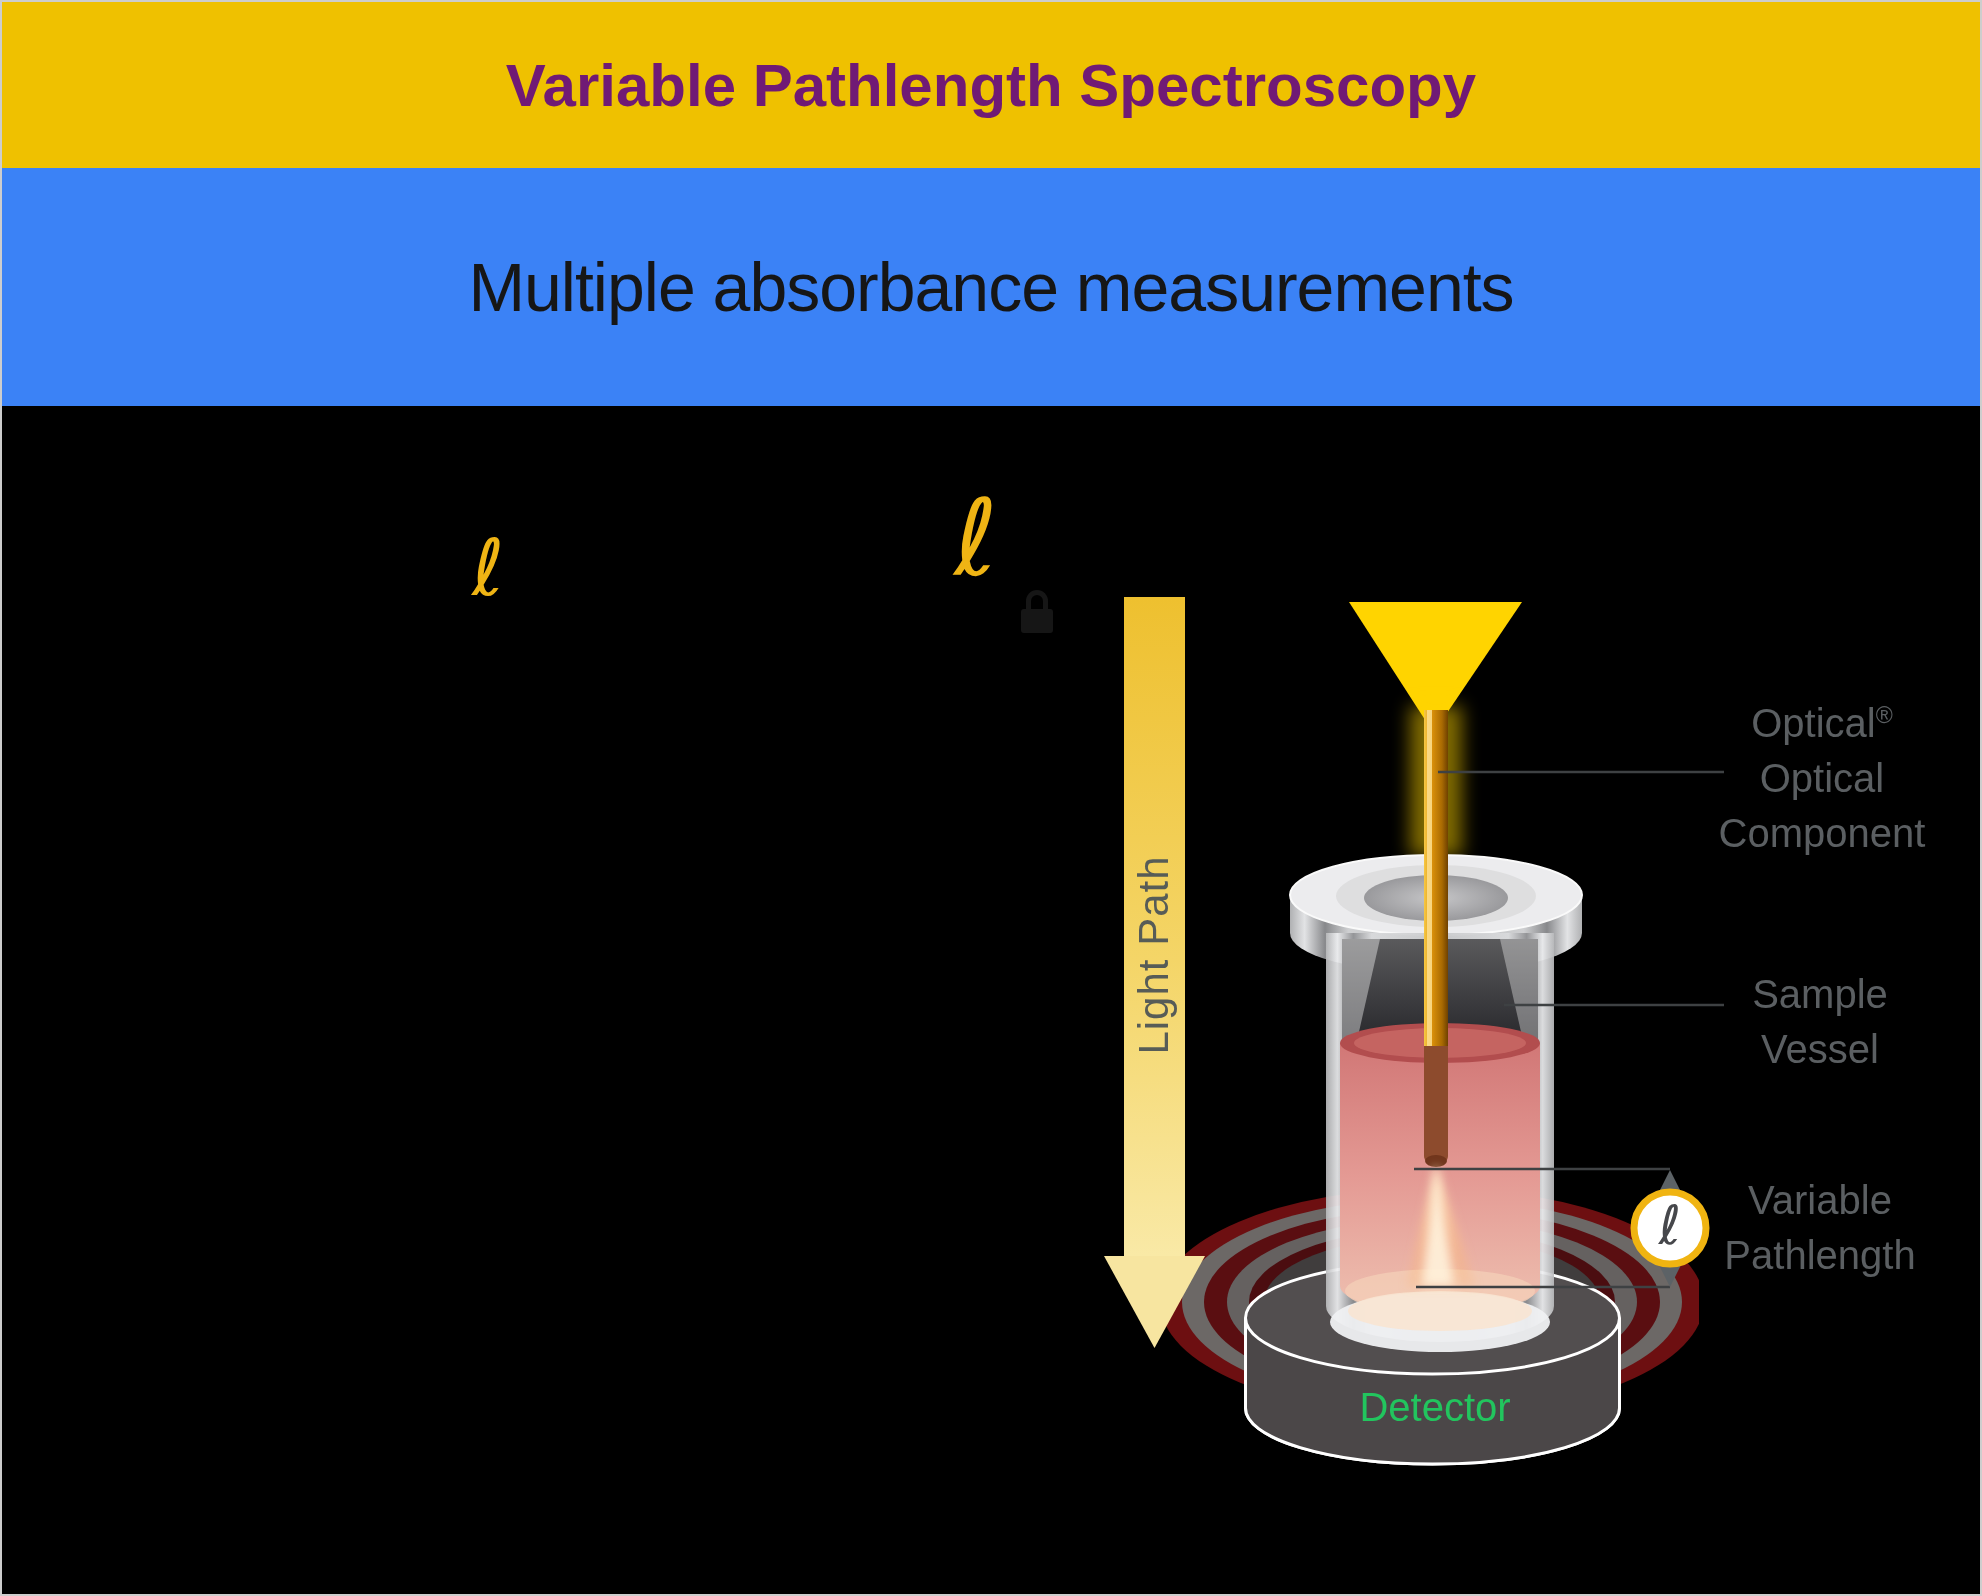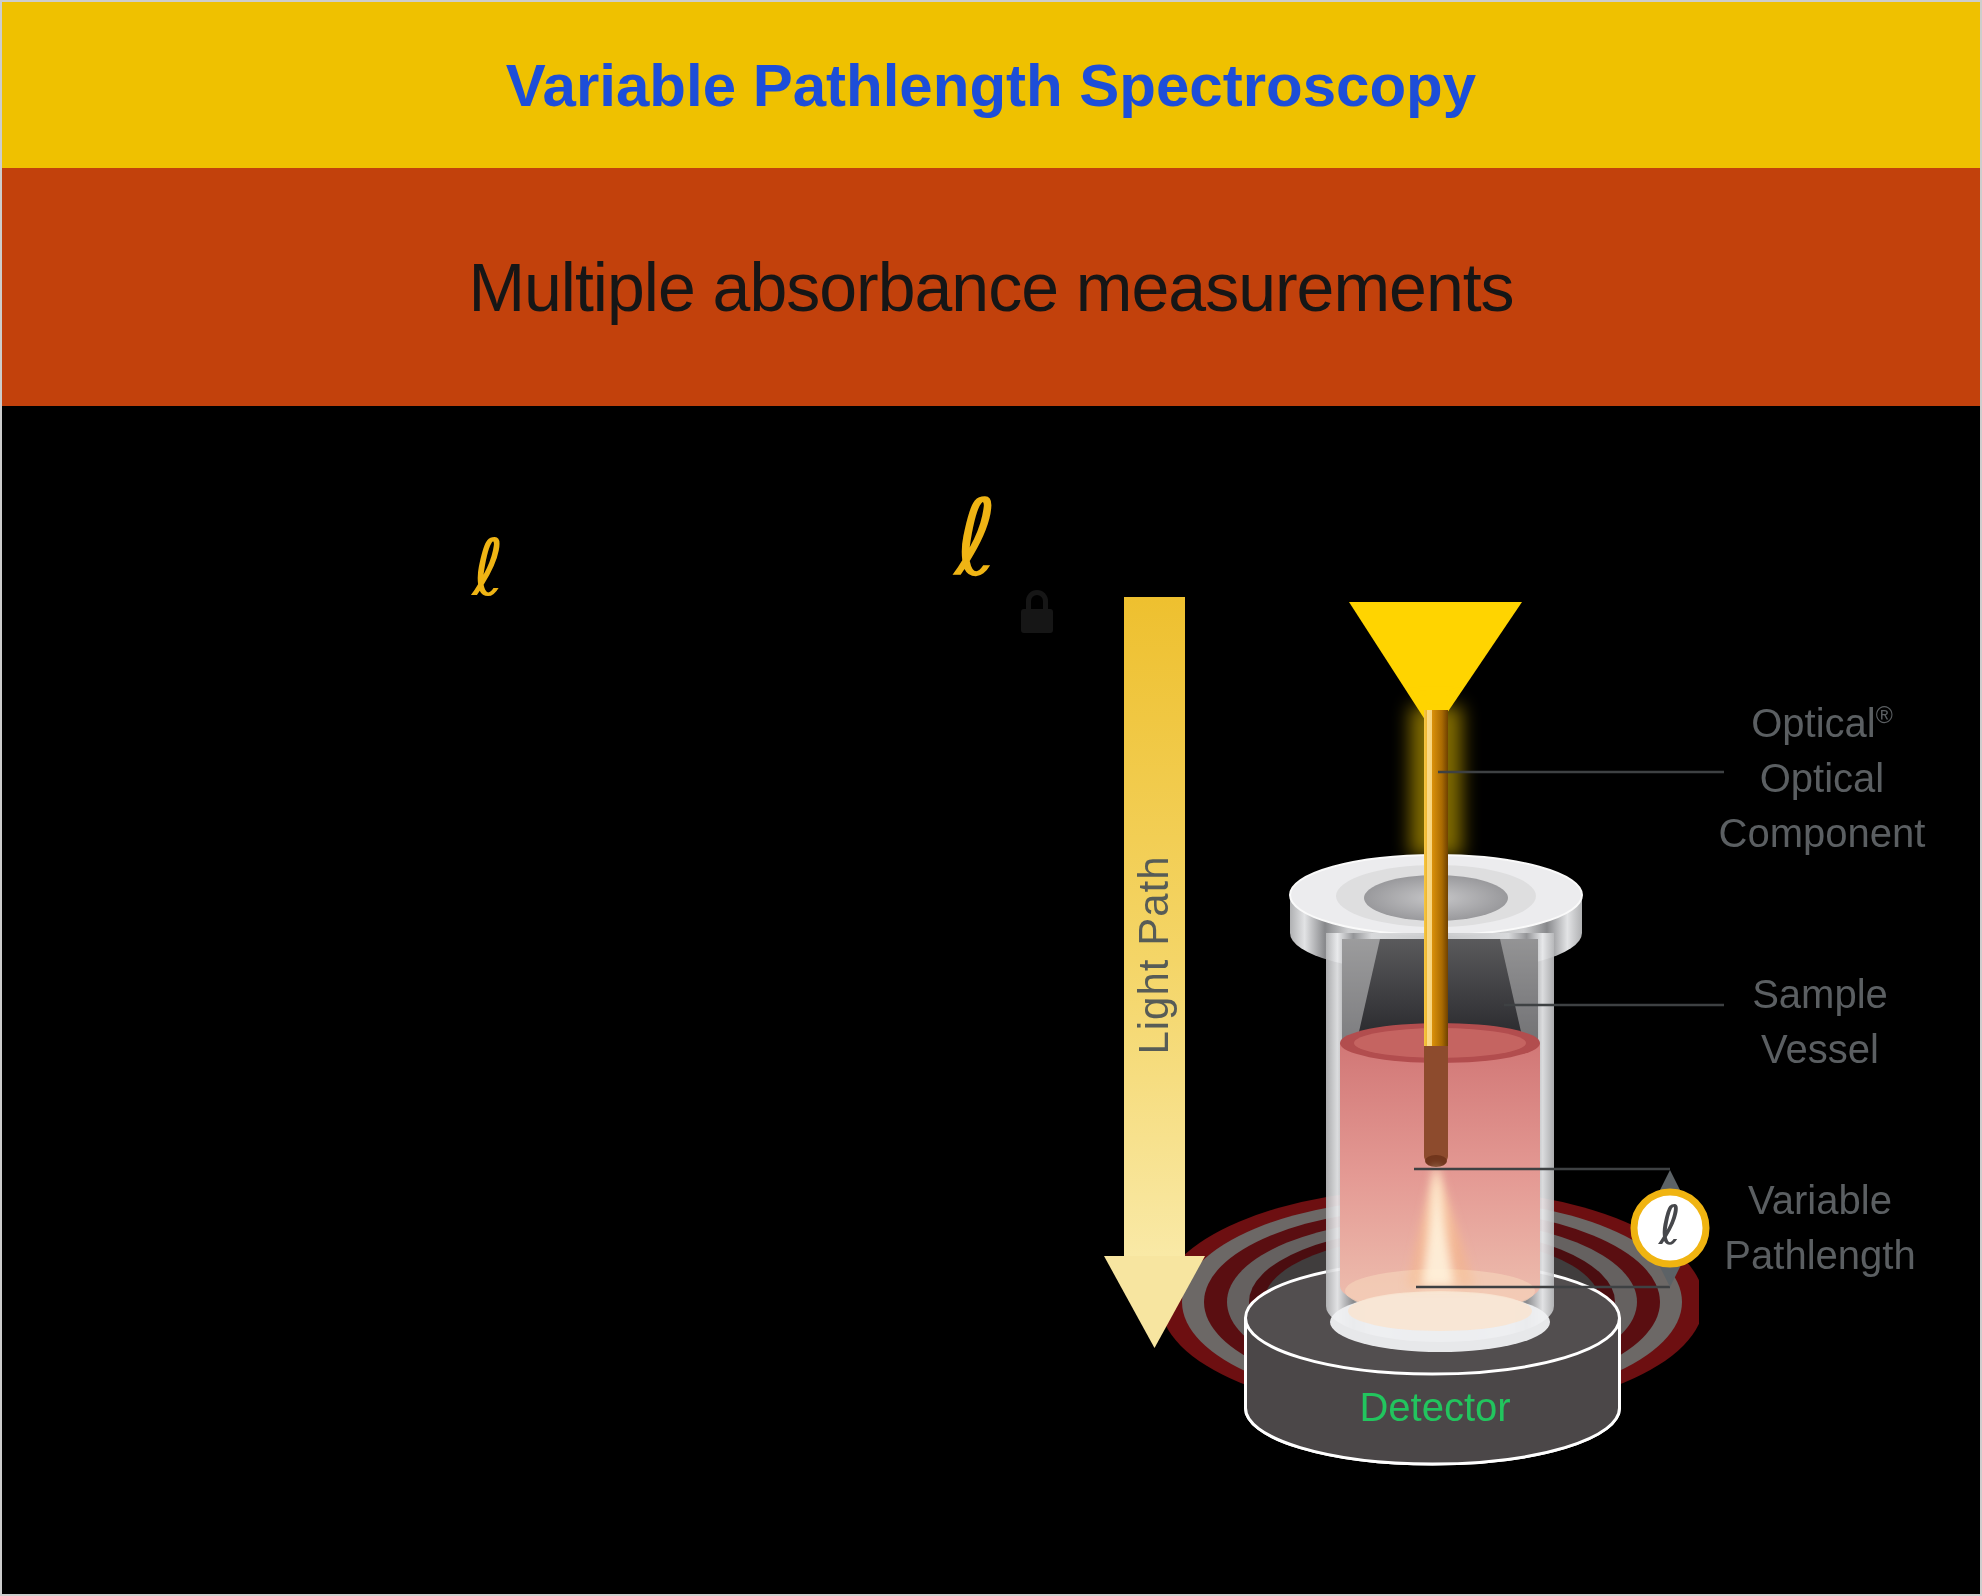--- a/index.html
+++ b/index.html
@@ -7,24 +7,24 @@
     position:relative; width:1978px; height:1592px;
     border:2px solid #cdcdcd; background:#000;
     font-family:"Liberation Sans", sans-serif;
     overflow:hidden;
   }
   
   .band-header {
     position:absolute; left:0; top:0; width:100%; height:166px;
     background:#efc100; display:flex; align-items:center; justify-content:center;
   }
-  .page-title { font-size:60px; font-weight:bold; color:#1d4ed8; letter-spacing:0px; }
+  .page-title { font-size:60px; font-weight:bold; color:#701a75; letter-spacing:0px; }
   .band-sub {
     position:absolute; left:0; top:166px; width:100%; height:238px;
-    background:#c2410c; display:flex; flex-direction:column;
+    background:#3b82f6; display:flex; flex-direction:column;
     align-items:center; justify-content:center;
   }
   .sub-line { font-size:68px; color:#161616; line-height:94px; letter-spacing:-1px; }
   
   .canvas { position:absolute; left:0; top:404px; width:100%; height:1188px; background:#000; }
   .canvas svg { position:absolute; left:0; top:0; }
   
   .ell { position:absolute; font-family:"DejaVu Serif","DejaVu Sans",serif; font-style:italic;
          color:#efb414; line-height:1; }
   .ell-1 { left:470px; top:123px; font-size:78px; }

